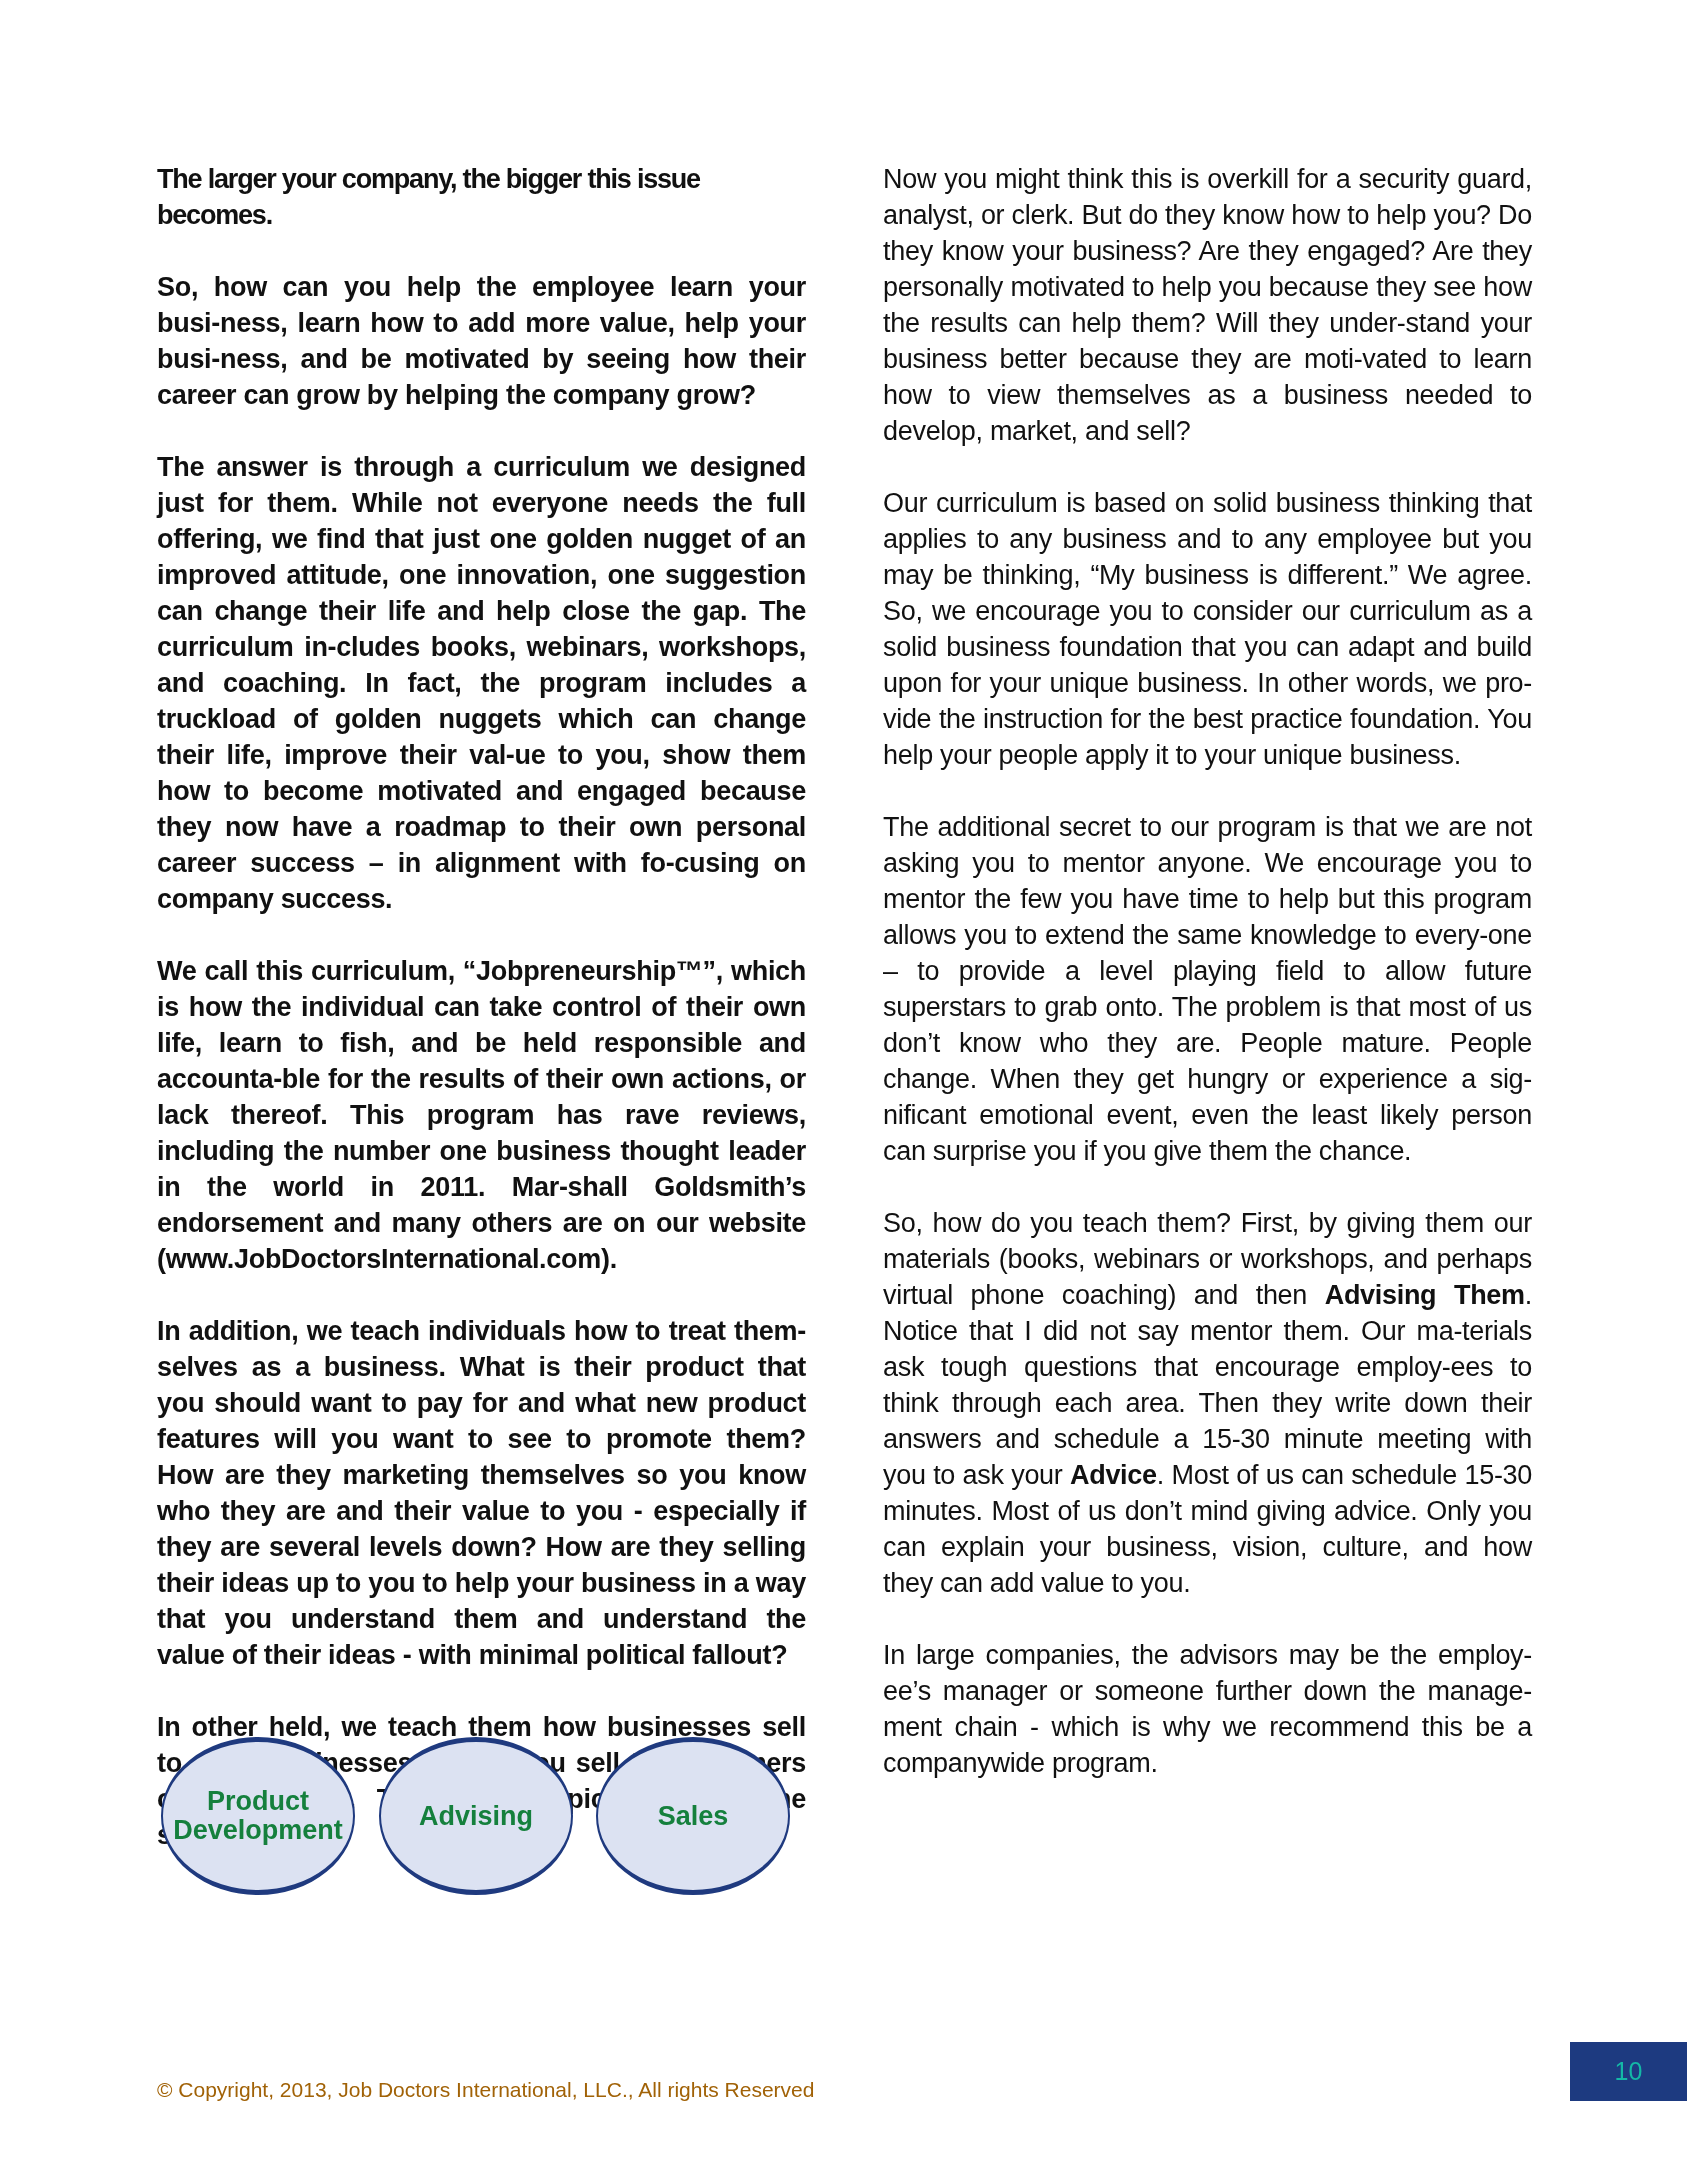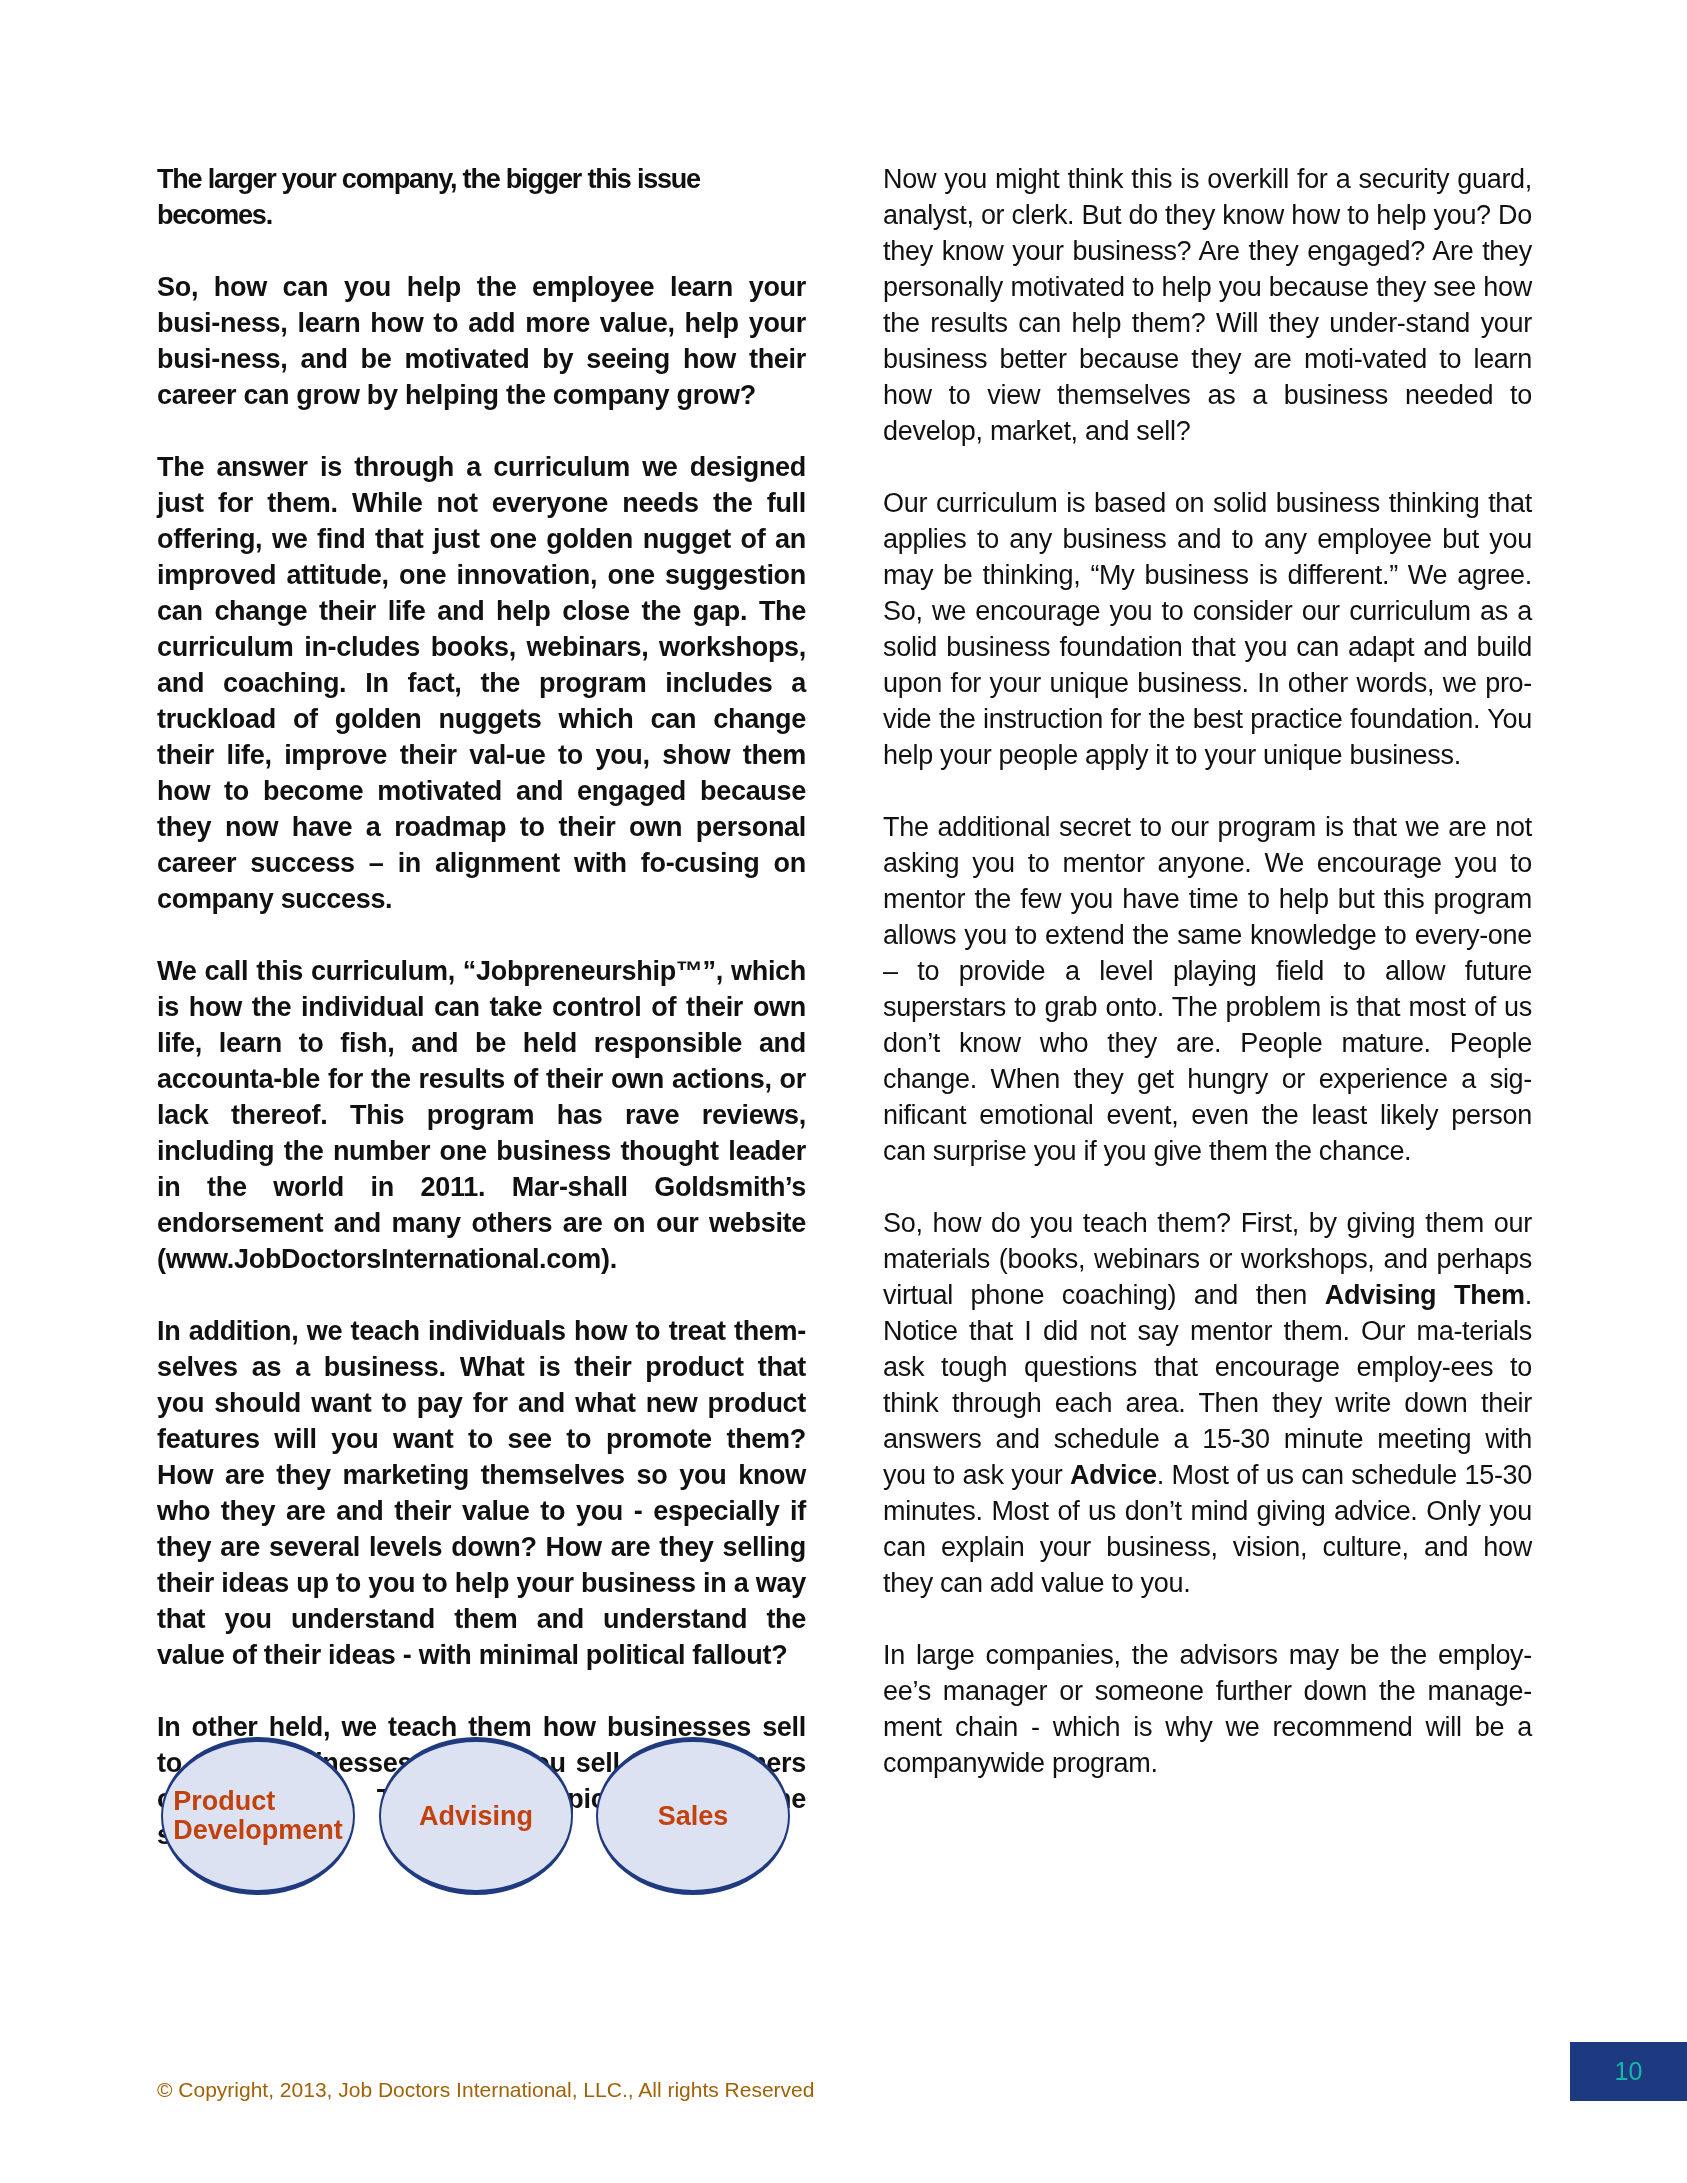--- a/index.html
+++ b/index.html
@@ -9,22 +9,22 @@
          text-align: justify; letter-spacing: -0.3px; }
   .col-left { left: 157px; font-weight: bold; }
   .col-right { left: 883px; }
   .col p { margin: 0 0 36px 0; hyphens: manual; }
   .col p.tight { letter-spacing: -1.2px; text-align: left; }
   .col b { font-weight: bold; }
   .ovals { position: absolute; left: 161px; top: 1737px; width: 643px; height: 165px; }
   .oval { position: absolute; top: 0; width: 194px; height: 158px; box-sizing: border-box;
           border-radius: 50%; background: #dce2f2; border: 2.5px solid #1f3a7f;
           border-top-width: 5.8px; border-bottom-width: 5px;
-          display: flex; align-items: center; justify-content: center; 
-          font-weight: bold; font-size: 27px; line-height: 29px; color: #c2410c; }
+          display: flex; align-items: center; justify-content: center; text-align: center;
+          font-weight: bold; font-size: 27px; line-height: 29px; color: #15803d; }
   .oval-1 { left: 0; }
   .oval-2 { left: 218px; }
   .oval-3 { left: 435px; }
   .footer { position: absolute; left: 157px; top: 2078px; font-size: 21px; color: #a16207; }
   .page-number { position: absolute; left: 1570px; top: 2042px; width: 117px; height: 59px;
                  background: #1d3a80; color: #14b8a6; font-size: 25px;
                  display: flex; align-items: center; justify-content: center; }
 </style>
 </head>
 <body>
@@ -51,20 +51,20 @@
   <div class="oval oval-3">
     <div>Sales</div>
   </div>
 </div>
 
 <div class="col col-right">
   <p>Now you might think this is overkill for a security guard, analyst, or clerk. But do they know how to help you? Do they know your business? Are they engaged? Are they personally motivated to help you because they see how the results can help them? Will they under-stand your business better because they are moti-vated to learn how to view themselves as a business needed to develop, market, and sell?</p>
   <p>Our curriculum is based on solid business thinking that applies to any business and to any employee but you may be thinking, “My business is different.” We agree. So, we encourage you to consider our curriculum as a solid business foundation that you can adapt and build upon for your unique business. In other words, we pro-vide the instruction for the best practice foundation. You help your people apply it to your unique business.</p>
   <p>The additional secret to our program is that we are not asking you to mentor anyone. We encourage you to mentor the few you have time to help but this program allows you to extend the same knowledge to every-one – to provide a level playing field to allow future superstars to grab onto. The problem is that most of us don’t know who they are. People mature. People change. When they get hungry or experience a sig-nificant emotional event, even the least likely person can surprise you if you give them the chance.</p>
   <p><span>So, how do you teach them? First, by giving them our materials (books, webinars or workshops, and perhaps virtual phone coaching) and then </span><b>Advising Them</b><span>. Notice that I did not say mentor them. Our ma-terials ask tough questions that encourage employ-ees to think through each area. Then they write down their answers and schedule a 15-30 minute meeting with you to ask your </span><b>Advice</b><span>. Most of us can schedule 15-30 minutes. Most of us don’t mind giving advice. Only you can explain your business, vision, culture, and how they can add value to you.</span></p>
-  <p>In large companies, the advisors may be the employ-ee’s manager or someone further down the manage-ment chain - which is why we recommend will be a companywide program.</p>
+  <p>In large companies, the advisors may be the employ-ee’s manager or someone further down the manage-ment chain - which is why we recommend this be a companywide program.</p>
 </div>
 
 <div class="footer">© Copyright, 2013, Job Doctors International, LLC., All rights Reserved</div>
 <div class="page-number">
   <span>10</span>
 </div>
 
 
 </body></html>

